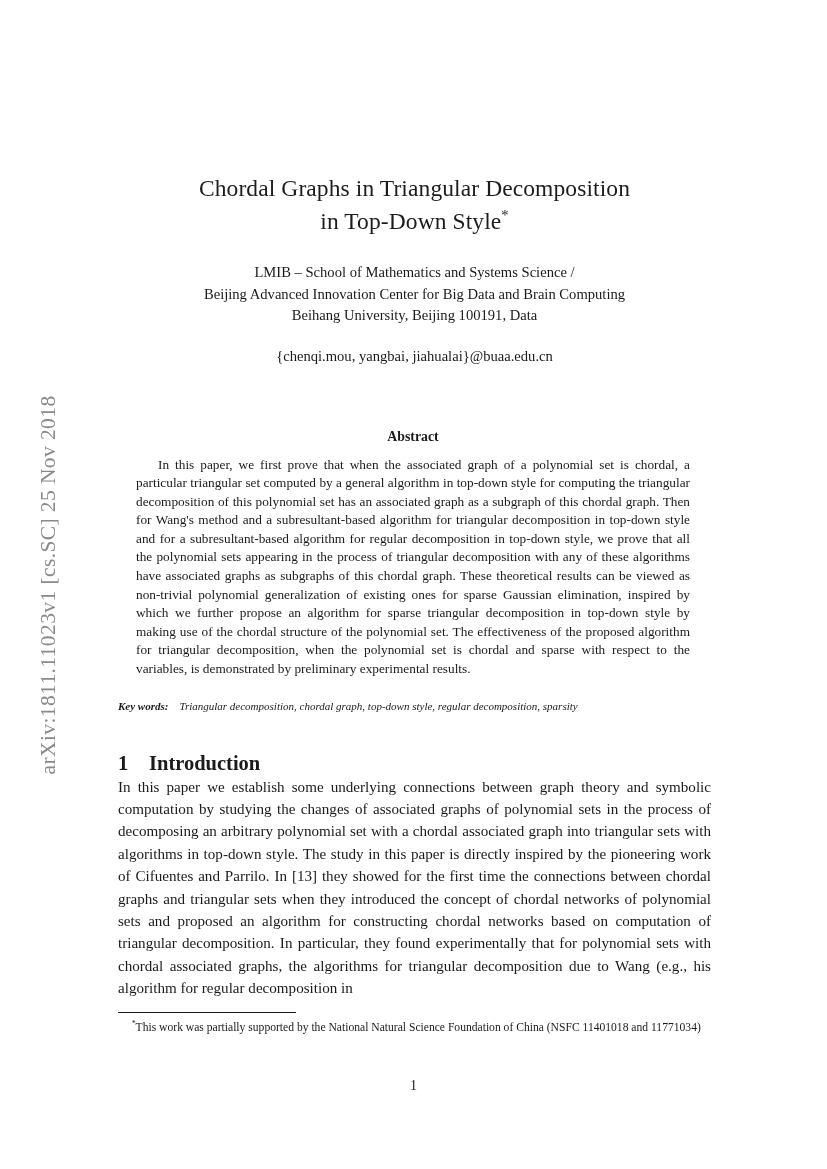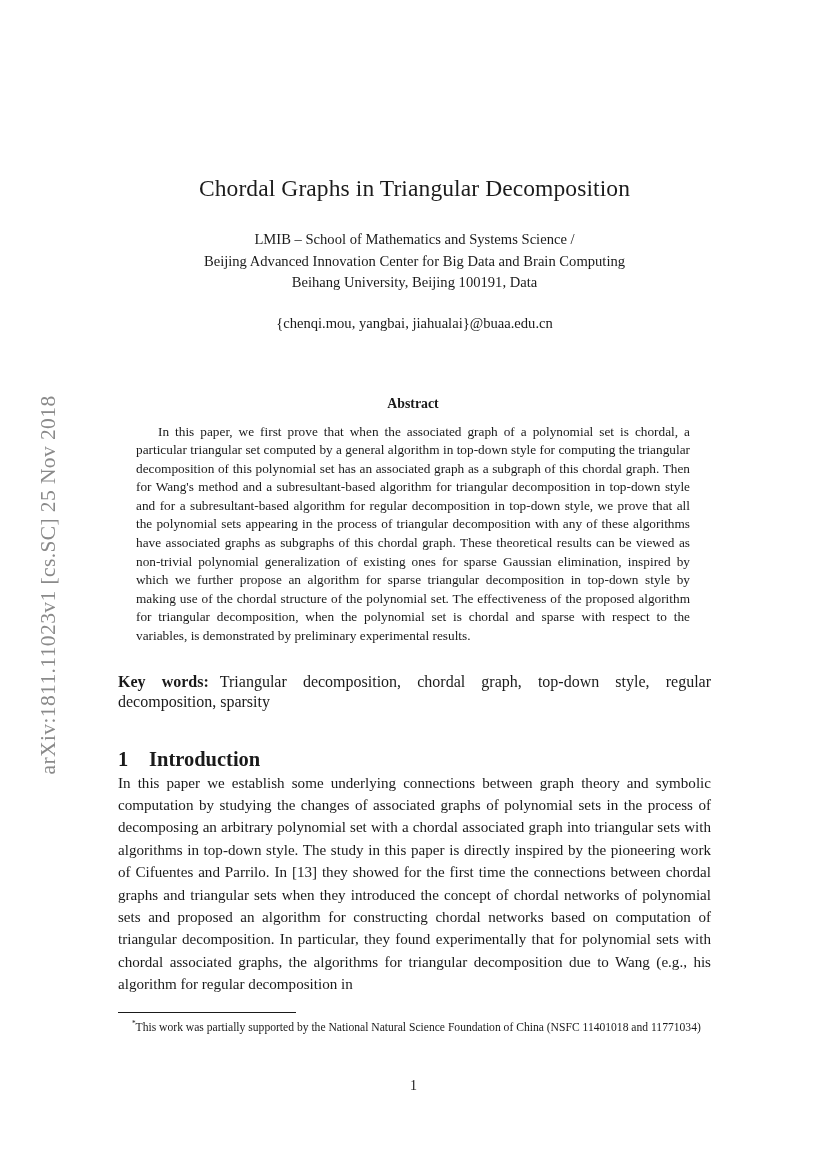--- a/index.html
+++ b/index.html
@@ -109,24 +109,25 @@
   #abstract-body {
     font-size: 13.3px;
     line-height: 18.6px;
     text-align: justify;
     text-indent: 22px;
     hyphens: manual;
   }
 
   
   #keywords-block {
-    margin-top: 26px;
-    font-size: 16px;
+    margin-top: 17px;
+    font-size: 11px;
     line-height: 20px;
     text-align: justify;
+    font-style: italic;
   }
   #keywords-label {
     font-weight: bold;
     margin-right: 11px;
   }
 
   
   #section-1 {
     margin-top: 34px;
     font-size: 20.5px;
@@ -180,20 +181,21 @@
 
 <div id="arxiv-stamp">
   <div class="stamp-text">arXiv:1811.11023v1  [cs.SC]  25 Nov 2018</div>
 </div>
 
 <div id="page">
   <div class="content">
 
     <div id="title-block">
       <div class="title-line">Chordal Graphs in Triangular Decomposition</div>
+      <div class="title-line"><span>in Top-Down Style</span><span class="sup">*</span></div>
     </div>
 
 
     <div id="affiliation">
       <div>LMIB – School of Mathematics and Systems Science /</div>
       <div>Beijing Advanced Innovation Center for Big Data and Brain Computing</div>
       <div>Beihang University, Beijing 100191, Data</div>
     </div>
 
     <div id="email">{chenqi.mou, yangbai, jiahualai}@buaa.edu.cn</div>

